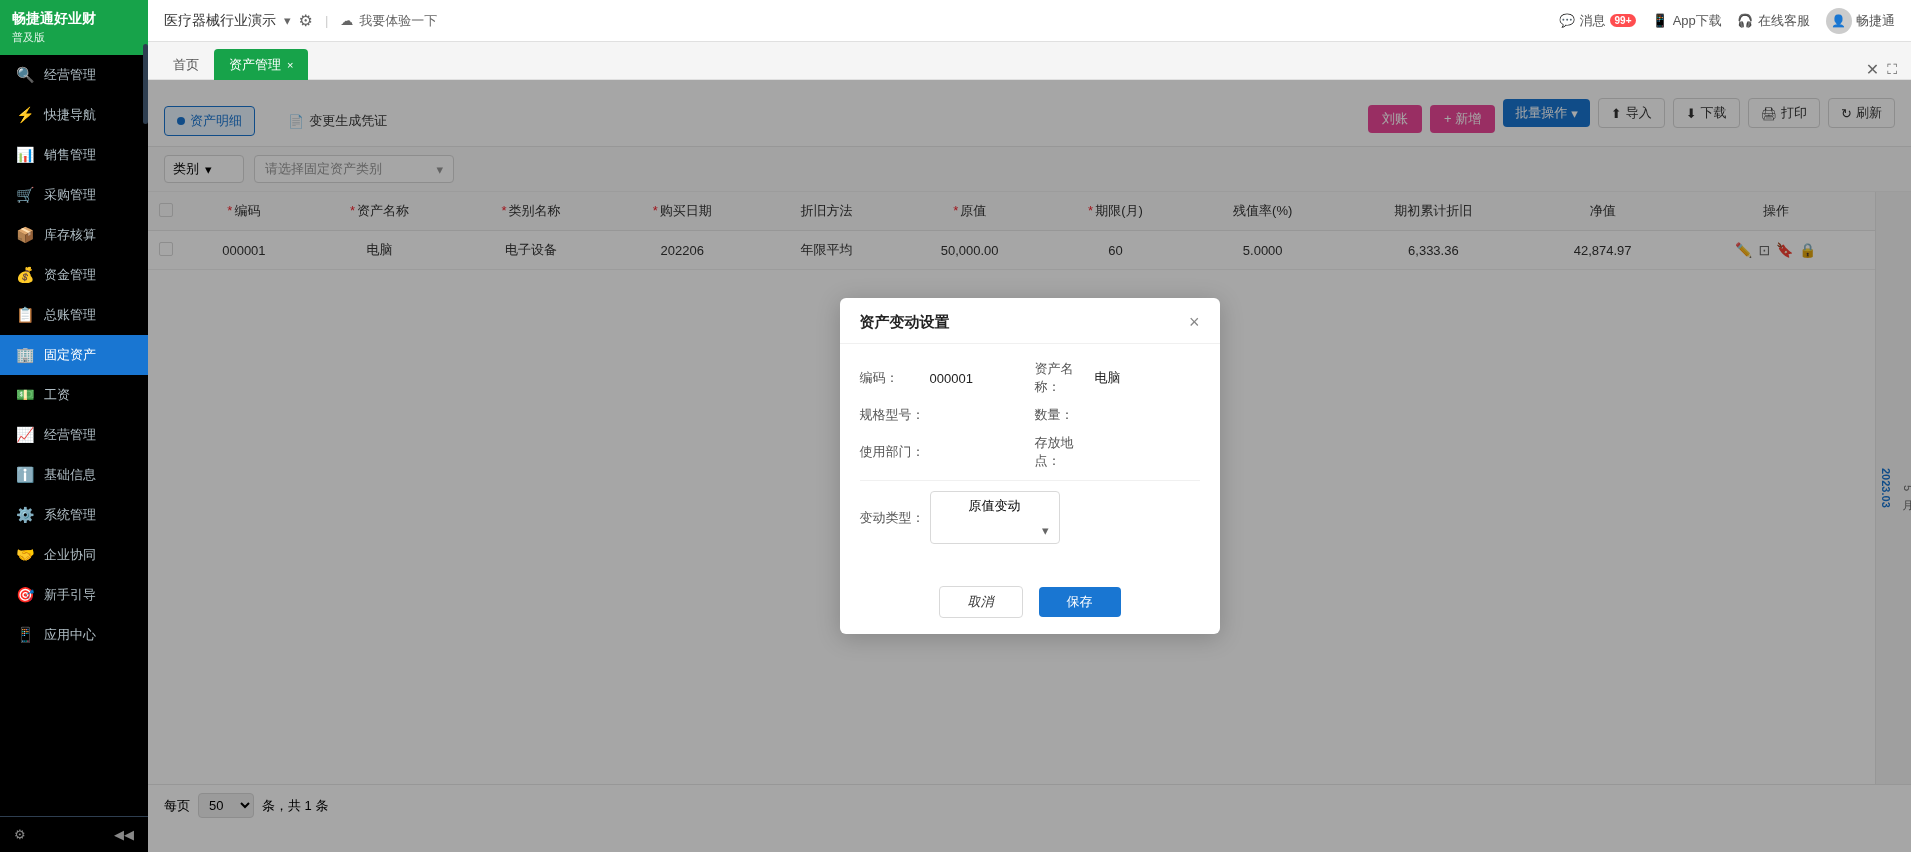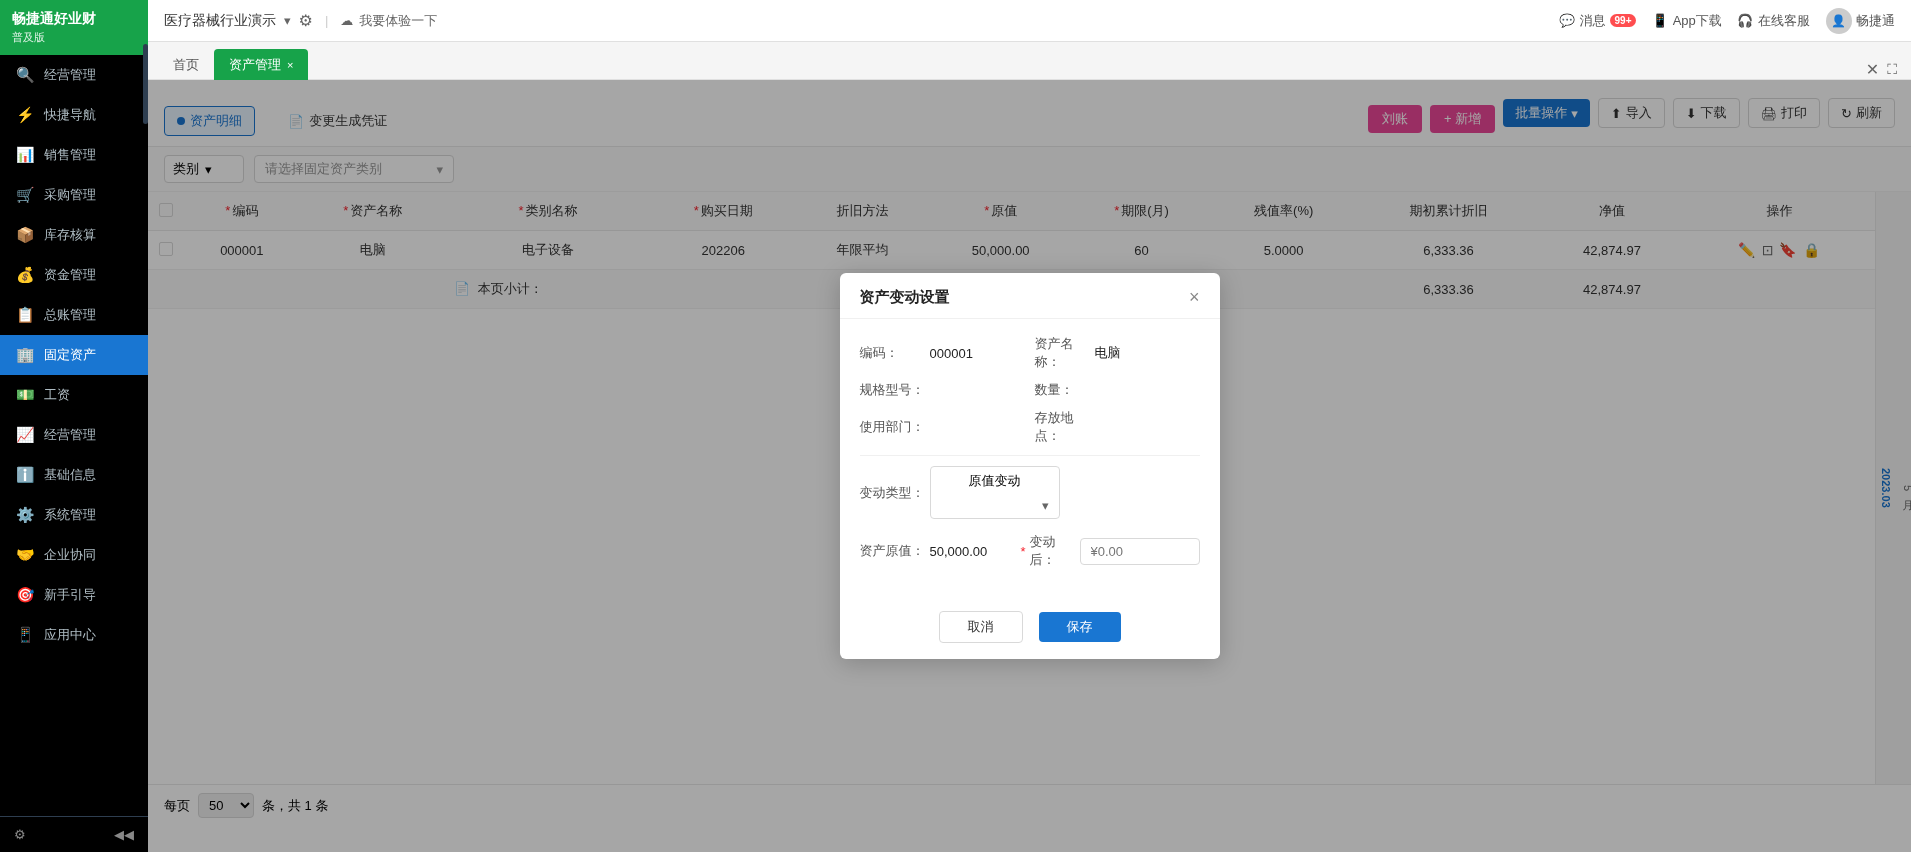--- a/index.html
+++ b/index.html
@@ -363,20 +363,21 @@
       gap: 16px;
     }
     .btn-cancel {
       background: #fff;
       color: #333;
       border: 1px solid #d9d9d9;
       border-radius: 4px;
       padding: 6px 28px;
       cursor: pointer;
       font-size: 13px;
+      font-style: italic;
     }
     .btn-save {
       background: #1976d2;
       color: #fff;
       border: none;
       border-radius: 4px;
       padding: 6px 28px;
       cursor: pointer;
       font-size: 13px;
     }
@@ -599,37 +600,20 @@
                 <td>42,874.97</td>
                 <td>
                   <div class="action-icons">
                     <span class="action-icon">✏️</span>
                     <span class="action-icon">⊡</span>
                     <span class="action-icon">🔖</span>
                     <span class="action-icon">🔒</span>
                   </div>
                 </td>
               </tr>
-              <tr class="subtotal-row">
-                <td></td>
-                <td></td>
-                <td></td>
-                <td style="text-align:left;">
-                  <span style="color:#1976d2;margin-right:4px;">📄</span>
-                  <span>本页小计：</span>
-                </td>
-                <td></td>
-                <td></td>
-                <td>50,000.00</td>
-                <td></td>
-                <td></td>
-                <td>6,333.36</td>
-                <td>42,874.97</td>
-                <td></td>
-              </tr>
             </tbody>
           </table>
         </div>
 
         <div class="right-panel">
           <div class="right-panel-item" style="font-size:11px;color:#1976d2;font-weight:bold;white-space:nowrap;writing-mode:vertical-rl;text-orientation:mixed;padding:6px 4px;">2023.03</div>
           <div class="right-panel-item" style="writing-mode:vertical-rl;text-orientation:mixed;">5月</div>
           <div class="right-panel-item" style="writing-mode:vertical-rl;text-orientation:mixed;">6月</div>
           <div class="right-panel-item" style="writing-mode:vertical-rl;text-orientation:mixed;">7月</div>
           <div class="right-panel-item" style="writing-mode:vertical-rl;text-orientation:mixed;">8月</div>
@@ -688,27 +672,20 @@
           <div class="modal-divider"></div>
 
           <div class="modal-field-row">
             <span class="modal-field-label">变动类型：</span>
             <div class="modal-field-select">
               <span>原值变动</span>
               <span style="margin-left:auto;color:#666;">▾</span>
             </div>
           </div>
 
-          <div class="modal-field-row">
-            <span class="modal-field-label">资产原值：</span>
-            <span style="flex:1;font-size:13px;color:#222;">50,000.00</span>
-            <span style="color:#f5222d;margin-right:4px;">*</span>
-            <span class="modal-field-label" style="width:50px;">变动后：</span>
-            <input type="text" class="modal-field-input placeholder-text" style="width: 120px; flex: 0 0 auto;" placeholder="¥0.00">
-          </div>
         </div>
         <div class="modal-footer">
           <button class="btn-cancel">取消</button>
           <button class="btn-save">保存</button>
         </div>
       </div>
     </div>
 
   </div>
 </div>

